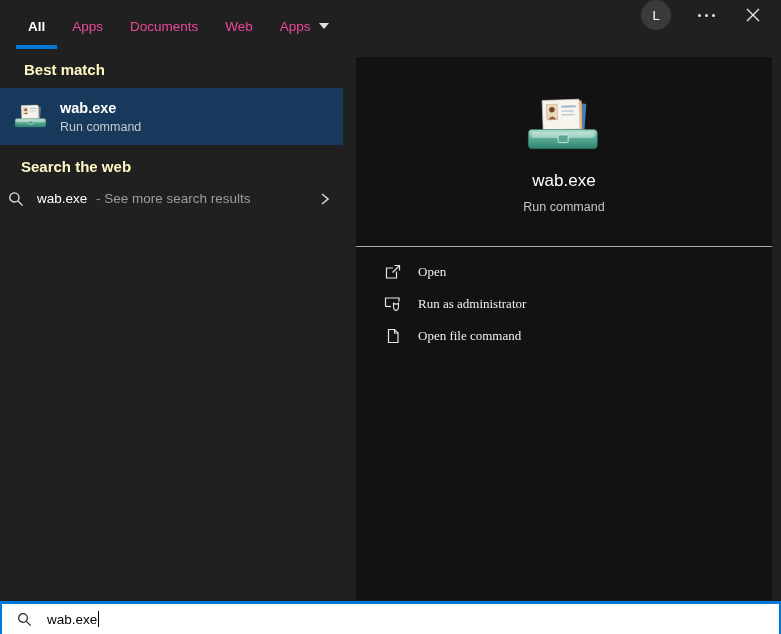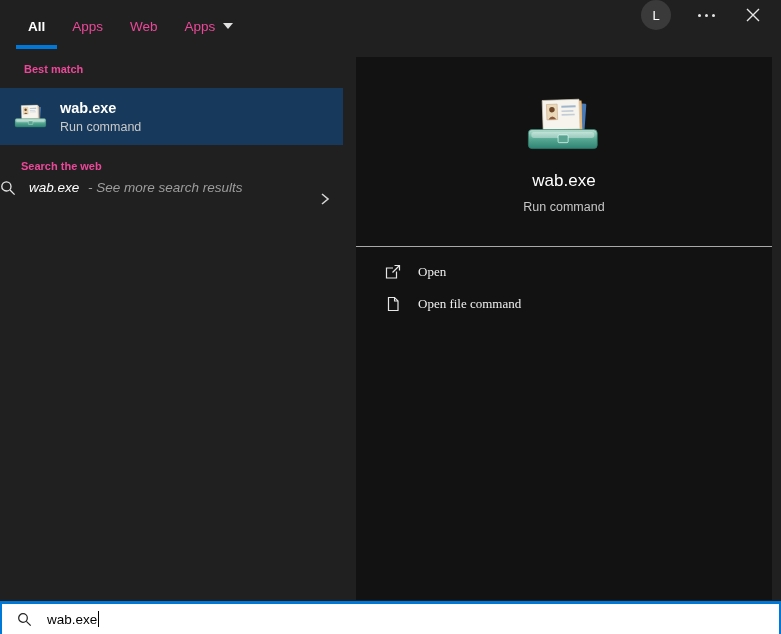--- a/index.html
+++ b/index.html
@@ -24,28 +24,28 @@
   .tab.selected{color:#fff;font-weight:bold;}
   .tab.selected::after{content:"";position:absolute;left:-12px;right:-12px;bottom:3px;height:4px;background:var(--accent);}
   .tab .caret{margin-left:8px;display:flex;align-items:center;}
   .top-controls{margin-left:auto;display:flex;align-items:center;gap:25px;margin-right:21px;}
   .avatar{width:30px;height:30px;border-radius:50%;background:#3a3a3a;display:flex;align-items:center;justify-content:center;font-size:13px;color:#fff;cursor:pointer;}
   .dots{display:flex;gap:4px;cursor:pointer;padding:4px 2px;}
   .dots i{width:3px;height:3px;border-radius:50%;background:#e6e6e6;}
   .closebtn{cursor:pointer;display:flex;align-items:center;padding:4px;}
   
   .left-panel{position:absolute;top:52px;left:0;width:343px;bottom:33px;}
-  .section-header{margin:10px 0 0 24px;font-size:11px;font-weight:bold;color:#ec4899;line-height:15px;}
+  .section-header{margin:10px 0 0 24px;font-size:15px;font-weight:bold;color:#fef9c3;line-height:15px;}
   .best-match-row{margin-top:11px;height:57px;background:var(--highlight);display:flex;align-items:center;padding-left:14px;cursor:pointer;}
   .bm-icon{width:34px;height:28px;flex:0 0 auto;}
   .bm-text{margin-left:12px;display:flex;flex-direction:column;}
   .bm-title{font-size:14.5px;font-weight:bold;color:#fff;margin-bottom:4px;}
   .bm-sub{font-size:12.5px;color:#c9c9c9;}
   .web-header{margin-top:14px;margin-left:21px;}
-  .web-row{height:37px;display:flex;padding:0 12px 0 0;margin-top:6px;cursor:pointer;font-style:italic;}
+  .web-row{height:37px;display:flex;align-items:center;padding:0 12px 0 8px;margin-top:6px;cursor:pointer;}
   .web-text{margin-left:13px;font-size:13.5px;white-space:nowrap;}
   .web-query{color:#fff;}
   .web-suffix{color:#9d9d9d;margin-left:5px;}
   .web-chevron{margin-left:auto;display:flex;align-items:center;}
   
   .right-panel{position:absolute;left:356px;top:57px;width:416px;bottom:34px;background:var(--panel);display:flex;flex-direction:column;align-items:center;}
   .pv-icon{margin-top:38px;width:76px;height:62px;}
   .pv-title{margin-top:14px;font-size:17px;color:#fff;}
   .pv-sub{margin-top:9px;font-size:12.5px;color:#c6c6c6;}
   .pv-divider{width:100%;height:1px;background:#a8a8a8;margin-top:32px;}
@@ -92,20 +92,23 @@
 
 <div class="topbar">
   <div class="tabs">
     <div class="tab selected">
       <span>All</span>
     </div>
     <div class="tab">
       <span>Apps</span>
     </div>
     <div class="tab">
+      <span>Documents</span>
+    </div>
+    <div class="tab">
       <span>Web</span>
     </div>
     <div class="tab">
       <span>Apps</span>
       <span class="caret">
         <svg width="10" height="6" viewBox="0 0 10 6">
             <path d="M0,0 h10 l-5,6 z" fill="#e0e0e0"></path>
           </svg>
       </span>
     </div>
@@ -173,20 +176,30 @@
         <svg width="16" height="16" viewBox="0 0 16 16">
           <path d="M11.5,7.5 v6.5 h-10 v-10 h6.5" fill="none" stroke="#e6e6e6" stroke-width="1.2"></path>
           <path d="M7.5,8.5 L14,2" fill="none" stroke="#e6e6e6" stroke-width="1.2"></path>
           <path d="M9.5,1.5 h5 v5" fill="none" stroke="#e6e6e6" stroke-width="1.2"></path>
         </svg>
       </span>
       <span class="action-label">Open</span>
     </div>
     <div class="action-row">
       <span class="action-icon">
+        <svg width="18" height="16" viewBox="0 0 18 16">
+          <path d="M1.5,10.5 v-8.5 h13.5 v3.5" fill="none" stroke="#e6e6e6" stroke-width="1.2"></path>
+          <path d="M1.5,10.5 h5.5" fill="none" stroke="#e6e6e6" stroke-width="1.2"></path>
+          <path d="M9.5,7.3 c1.6,1.1 3.4,1.1 5,0 v3.4 c0,2.1 -1.7,3.6 -2.5,3.9 c-0.8,-0.3 -2.5,-1.8 -2.5,-3.9 z" fill="none" stroke="#e6e6e6" stroke-width="1.1"></path>
+        </svg>
+      </span>
+      <span class="action-label">Run as administrator</span>
+    </div>
+    <div class="action-row">
+      <span class="action-icon">
         <svg width="14" height="16" viewBox="0 0 14 16">
           <path d="M2.5,1.5 h6 l3.5,3.5 v9.5 h-9.5 z" fill="none" stroke="#e6e6e6" stroke-width="1.2"></path>
           <path d="M8.5,1.5 v3.5 h3.5" fill="none" stroke="#e6e6e6" stroke-width="1.1"></path>
         </svg>
       </span>
       <span class="action-label">Open file command</span>
     </div>
   </div>
 </div>
 

